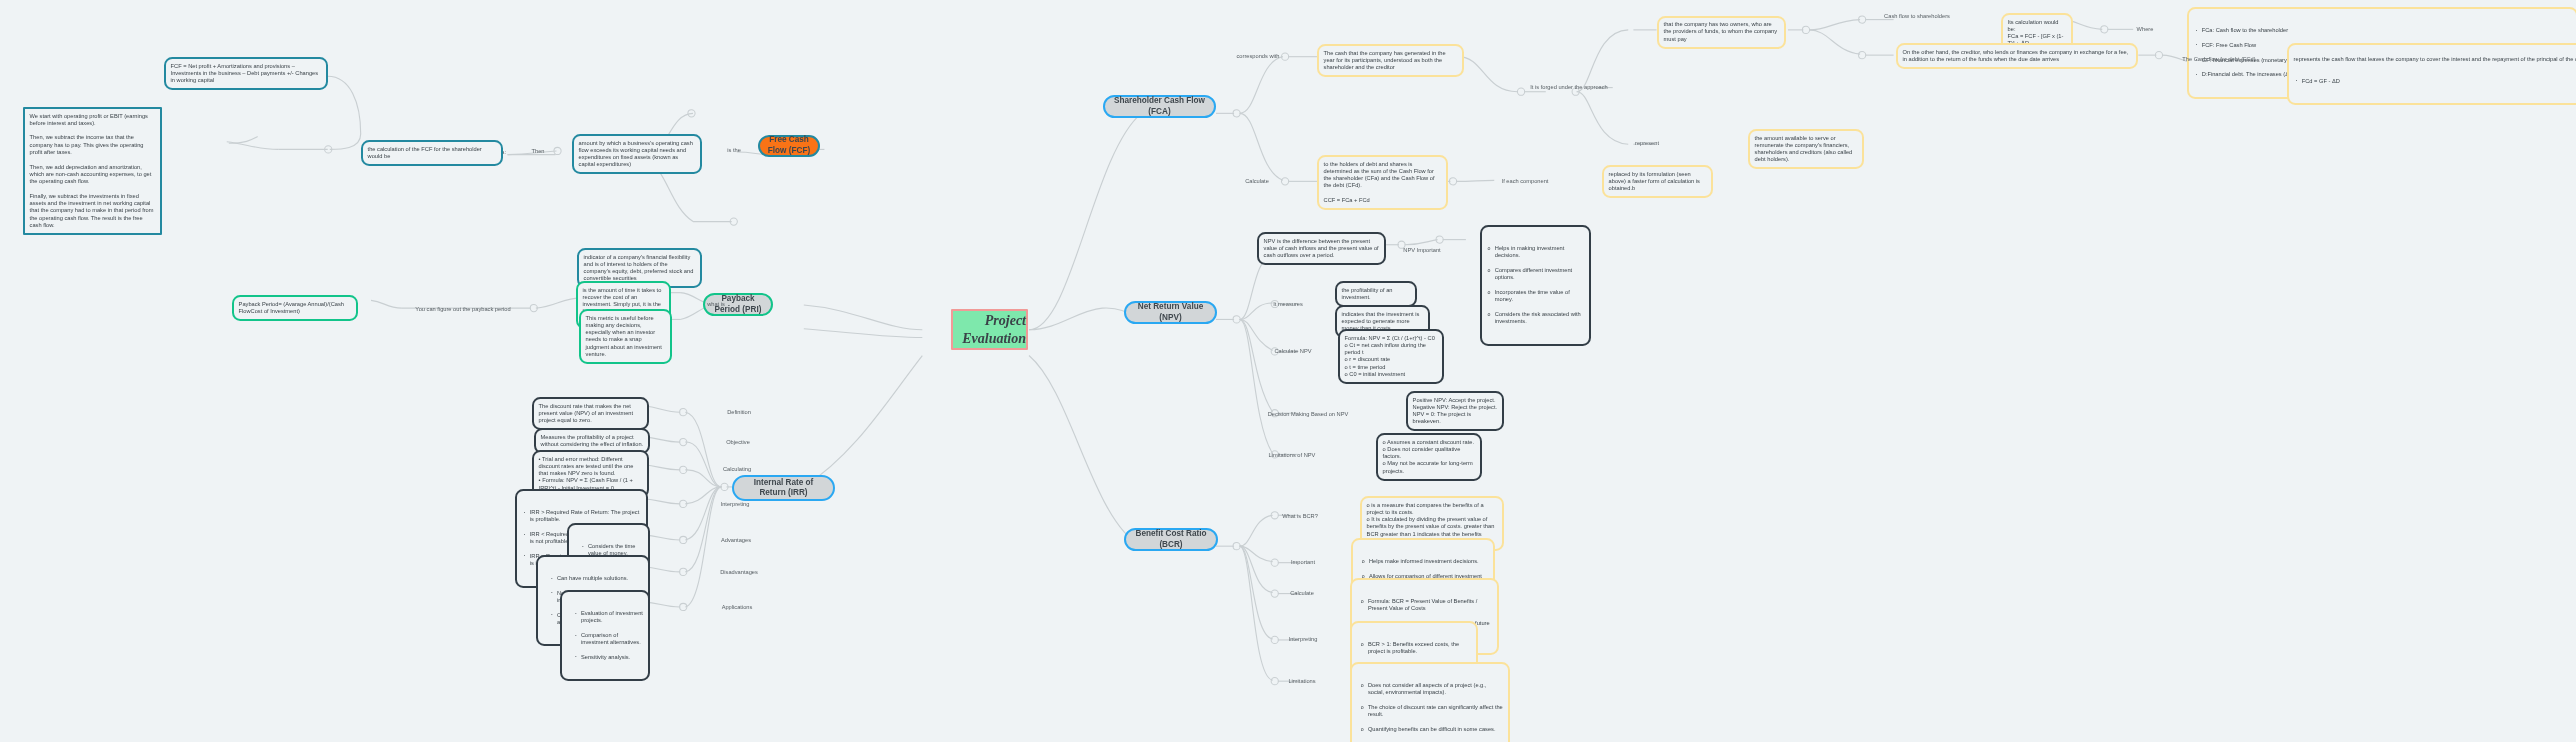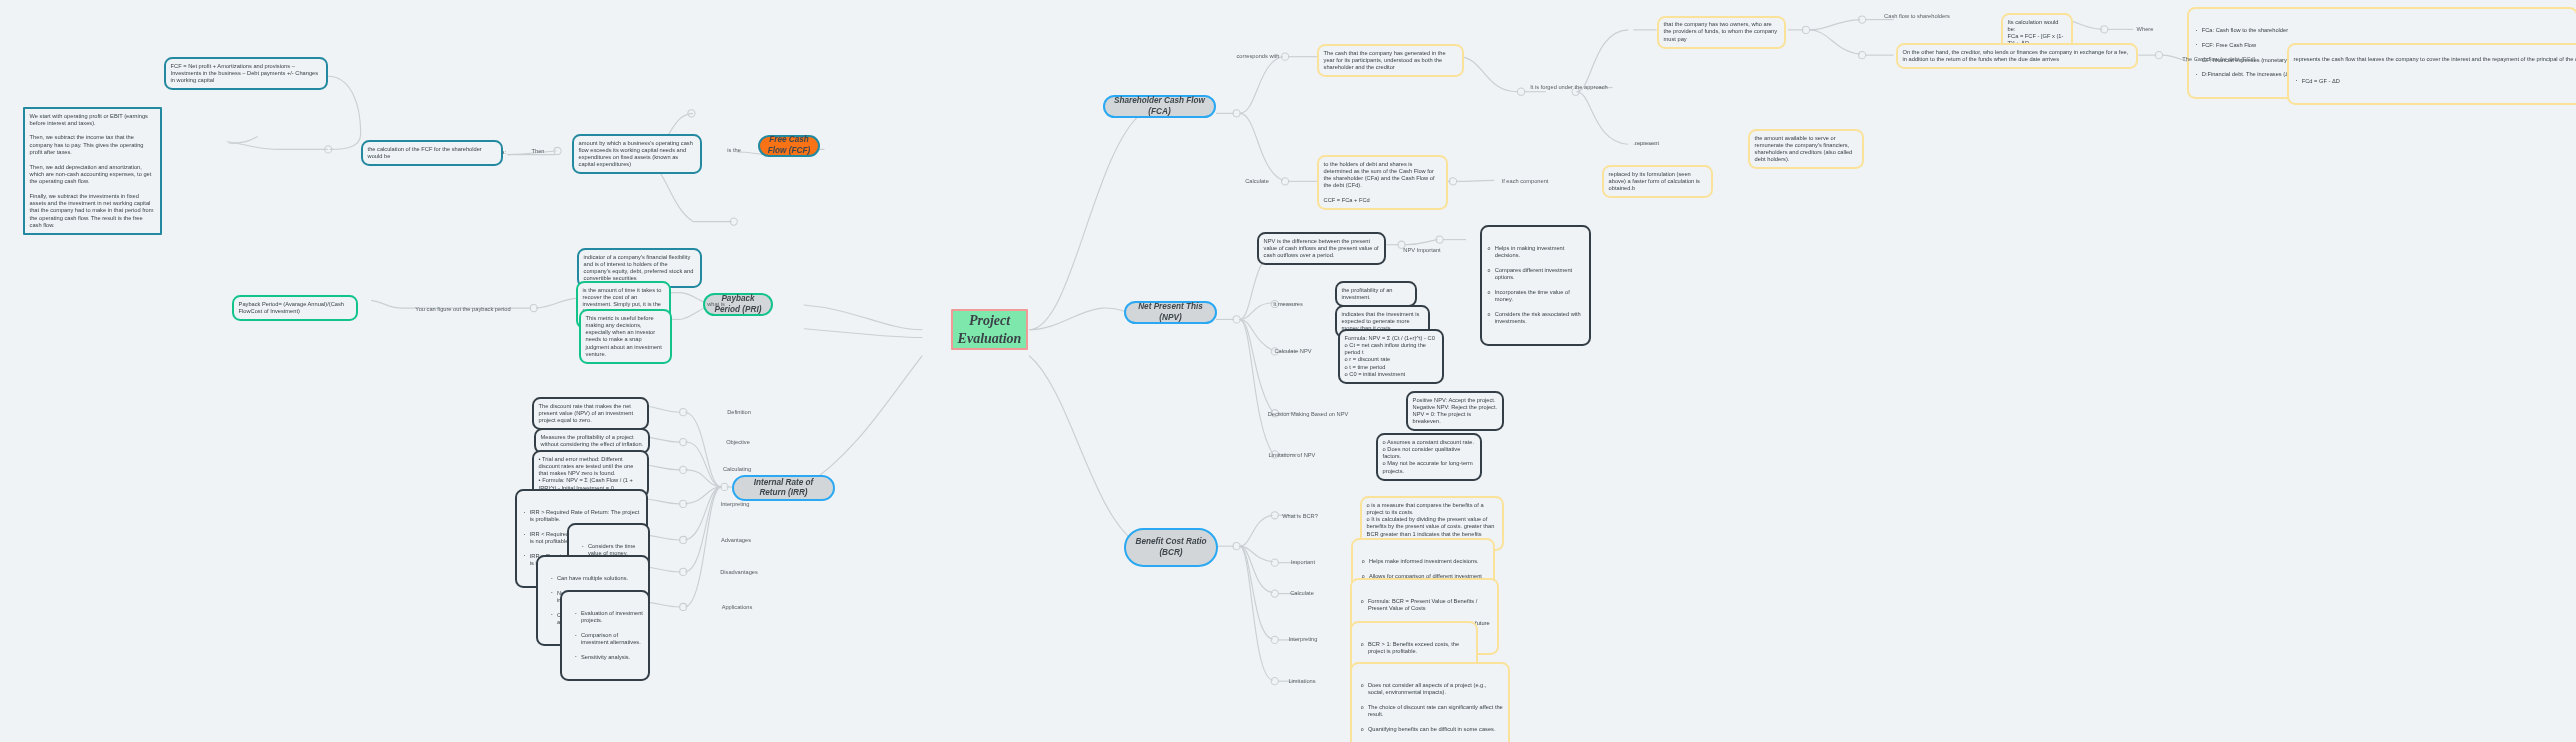--- a/index.html
+++ b/index.html
@@ -25,36 +25,35 @@
 
   
   .central{
     background:#7ee8ac;
     border:2.1px solid #f19a97;
     color:#3a4248;
     font-family:"Liberation Serif", serif;
     font-style:italic;
     font-weight:700;
     font-size:14px;
-    text-align:center;
+    text-align:right;
     display:flex;align-items:center;justify-content:center;
     border-radius:1px;
   }
 
   
   .pill{
     background:#d2d6d8;
     border-radius:515px;
     font-weight:700;
     font-size:8.2px;
     color:#3f474d;
     display:flex;align-items:center;justify-content:center;
     text-align:center;
     padding:0 7.2px;
-    font-style:italic;
   }
   .pill.blue{border:2.1px solid #2aa8f2;}
   .pill.green{border:2.1px solid #12c48a; background:#d2d6d8;}
   .pill.teal{border:2.1px solid #2389a0; background:#f97316;}
 
   
   .box{
     font-size:5.7px;
     padding:3.6px 4.6px;
     background:#eff3f5;
@@ -257,27 +256,27 @@
       <path d="M2480,1322 L2520,1322"></path>
     </g>
   </svg>
 
   <div class="node central" style="left:951px;top:309px;width:77px;height:41px;">Project Evaluation</div>
 
   <div class="node pill teal" style="left:758px;top:135px;width:62px;height:21.6px;">Free Cash Flow  (FCF)</div>
 
   <div class="node pill blue" style="left:1103px;top:95px;width:113px;height:23px;">Shareholder Cash Flow (FCA)</div>
 
-  <div class="node pill blue" style="left:1124px;top:301px;width:93px;height:23px;">Net Present This (NPV)</div>
+  <div class="node pill blue" style="left:1124px;top:301px;width:93px;height:23px;">Net Return Value (NPV)</div>
 
   <div class="node pill green" style="left:703px;top:293px;width:70px;height:23px;">Payback Period (PRI)</div>
 
   <div class="node pill blue" style="left:732px;top:475px;width:103px;height:26px;">Internal Rate of Return (IRR)</div>
 
-  <div class="node pill blue" style="left:1124px;top:528px;width:94px;height:39px;">Benefit Cost Ratio (BCR)</div>
+  <div class="node pill blue" style="left:1124px;top:528px;width:94px;height:23px;">Benefit Cost Ratio (BCR)</div>
 
   <div class="node box teal r14" style="left:164px;top:57px;width:164px;">FCF = Net profit + Amortizations and provisions – Investments in the business – Debt payments +/- Changes in working capital</div>
 
   <div class="node box teal sq" style="left:23px;top:107px;width:139px;">We start with operating profit or EBIT (earnings before interest and taxes).
 
 Then, we subtract the income tax that the company has to pay. This gives the operating profit after taxes.
 
 Then, we add depreciation and amortization, which are non-cash accounting expenses, to get the operating cash flow.
 
 Finally, we subtract the investments in fixed assets and the investment in net working capital that the company had to make in that period from the operating cash flow. The result is the free cash flow.</div>

